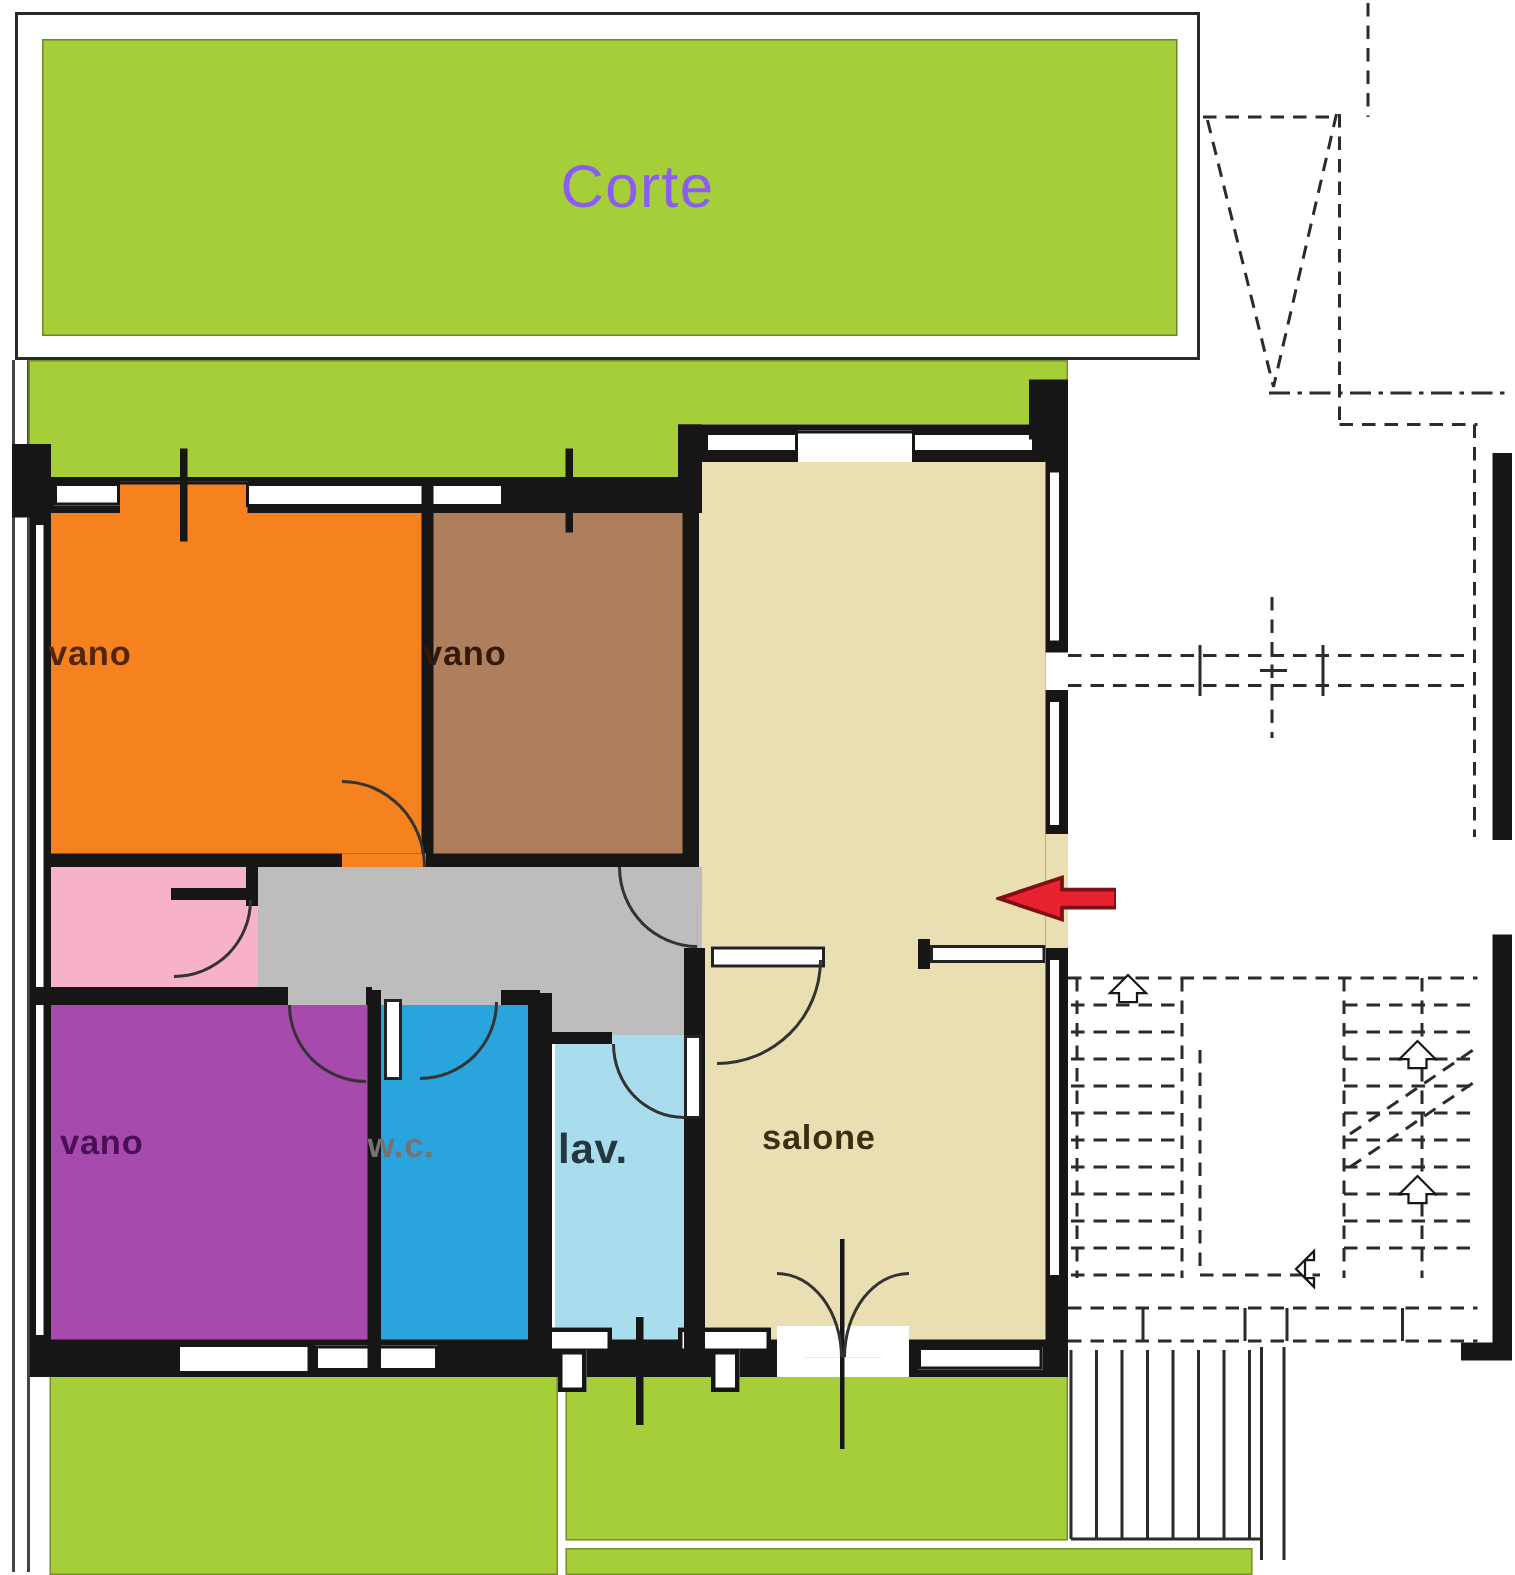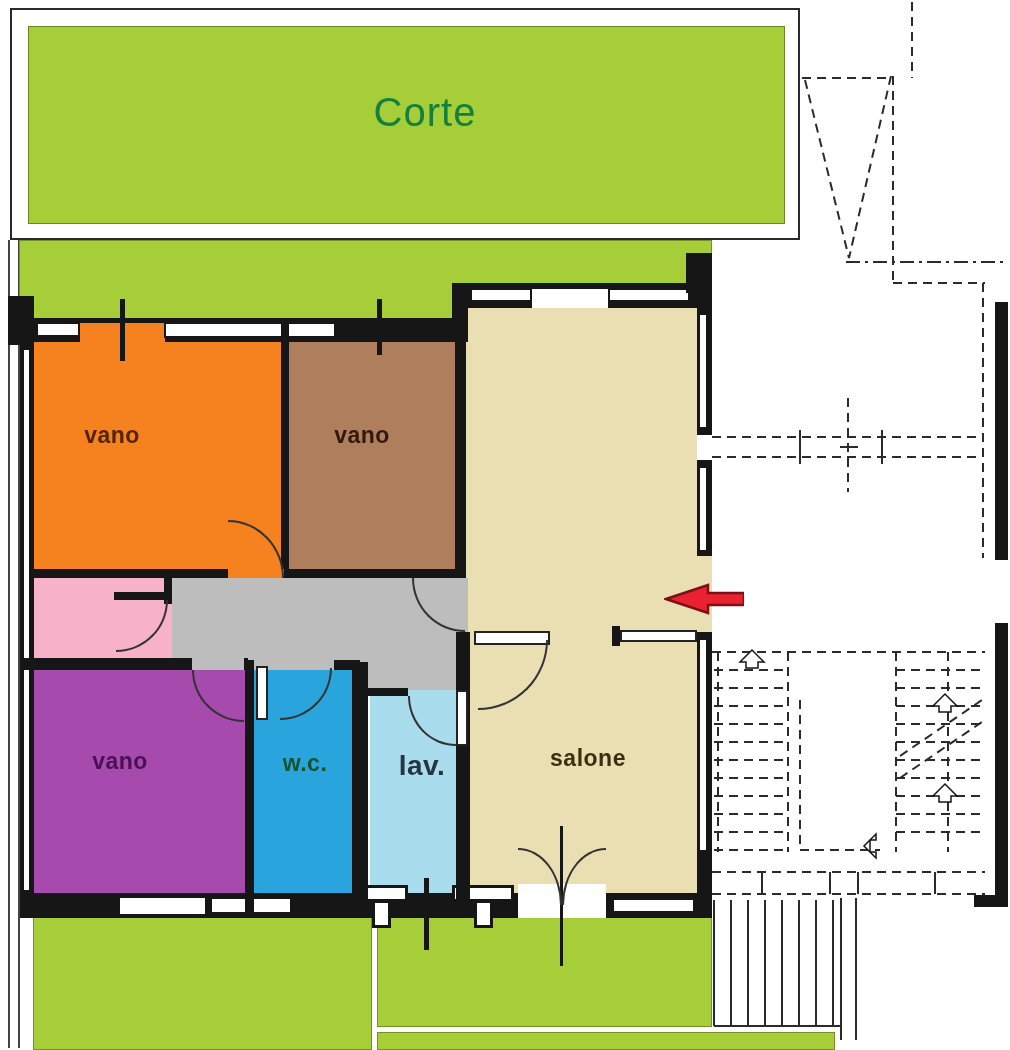--- a/index.html
+++ b/index.html
@@ -3,21 +3,21 @@
 <meta charset="utf-8">
 <style>
   html,body{margin:0;padding:0;background:#ffffff;}
   #canvas{position:relative;width:1010px;height:1050px;background:#fff;overflow:hidden;
           font-family:"Liberation Sans",sans-serif;}
   .abs{position:absolute;}
   .wall{position:absolute;background:#161616;}
   .sill{position:absolute;background:#ffffff;border:2px solid #161616;box-sizing:border-box;}
   .leaf{position:absolute;background:#ffffff;border:2px solid #222;box-sizing:border-box;}
   .arc{position:absolute;box-sizing:border-box;}
-  .room-label{position:absolute;font-weight:bold;font-size:23px;text-align:center;
+  .room-label{position:absolute;font-weight:bold;font-size:23px;
               letter-spacing:.5px;}
   .court-label{position:absolute;font-size:40px;color:#3b3b3b;text-align:center;letter-spacing:1px;}
   .d{stroke:#2b2b2b;stroke-width:2;fill:none;stroke-dasharray:9 6;}
   .dd{stroke:#2b2b2b;stroke-width:2;fill:none;stroke-dasharray:14 5 3 5;}
   .s{stroke:#2b2b2b;stroke-width:2;fill:none;}
   .ar{stroke:#161616;stroke-width:1.5;fill:#ffffff;}
 </style>
 </head>
 <body>
 
@@ -132,21 +132,21 @@
     <path class="ar" d="M933,706 h6 v6 h12 v-6 h6 l-12,-12 z"></path>
     <path class="ar" d="M933,796 h6 v6 h12 v-6 h6 l-12,-12 z"></path>
     <path class="ar" d="M876,834 v6 h-6 v12 h6 v6 l-12,-12 z"></path>
     <path class="s" d="M714,900 V1026 M731,900 V1026 M748,900 V1026 M765,900 V1026 M782,900 V1026 M799,900 V1026 M816,900 V1026 M833,900 V1026 M714,1026 H840 M841,898 V1040 M856,898 V1040"></path>
   </svg>
 
   <svg width="80" height="32" style="position:absolute;left:664px;top:583px;">
     <polygon points="80,10 44,10 44,2 2,16 44,30 44,22 80,22" stroke-width="2.5" fill="#E9222F" stroke="#7c1016"></polygon>
   </svg>
 
-  <div class="court-label" style="left: 285px; top: 90px; width: 280px; color: #15803d; text-align: center;">Corte</div>
+  <div class="court-label" style="left: 285px; top: 103px; width: 280px; color: #8b5cf6; text-align: center;">Corte</div>
   <div class="room-label" style="left: 32px; top: 422px; width: 160px; color: rgb(83, 37, 10);">vano</div>
   <div class="room-label" style="left: 282px; top: 422px; width: 160px; color: rgb(51, 25, 11);">vano</div>
   <div class="room-label" style="left: 40px; top: 748px; width: 160px; color: rgb(75, 16, 84);">vano</div>
-  <div class="room-label" style="left: 245px; top: 750px; width: 120px; color: #14532d;">w.c.</div>
+  <div class="room-label" style="left: 245px; top: 750px; width: 120px; color: #737373;">w.c.</div>
   <div class="room-label" style="left: 372px; top: 750px; width: 100px; font-size: 28px; color: rgb(36, 54, 64);">lav.</div>
   <div class="room-label" style="left: 508px; top: 745px; width: 160px; color: rgb(61, 46, 18);">salone</div>
 
 </div>
 
 </body></html>

